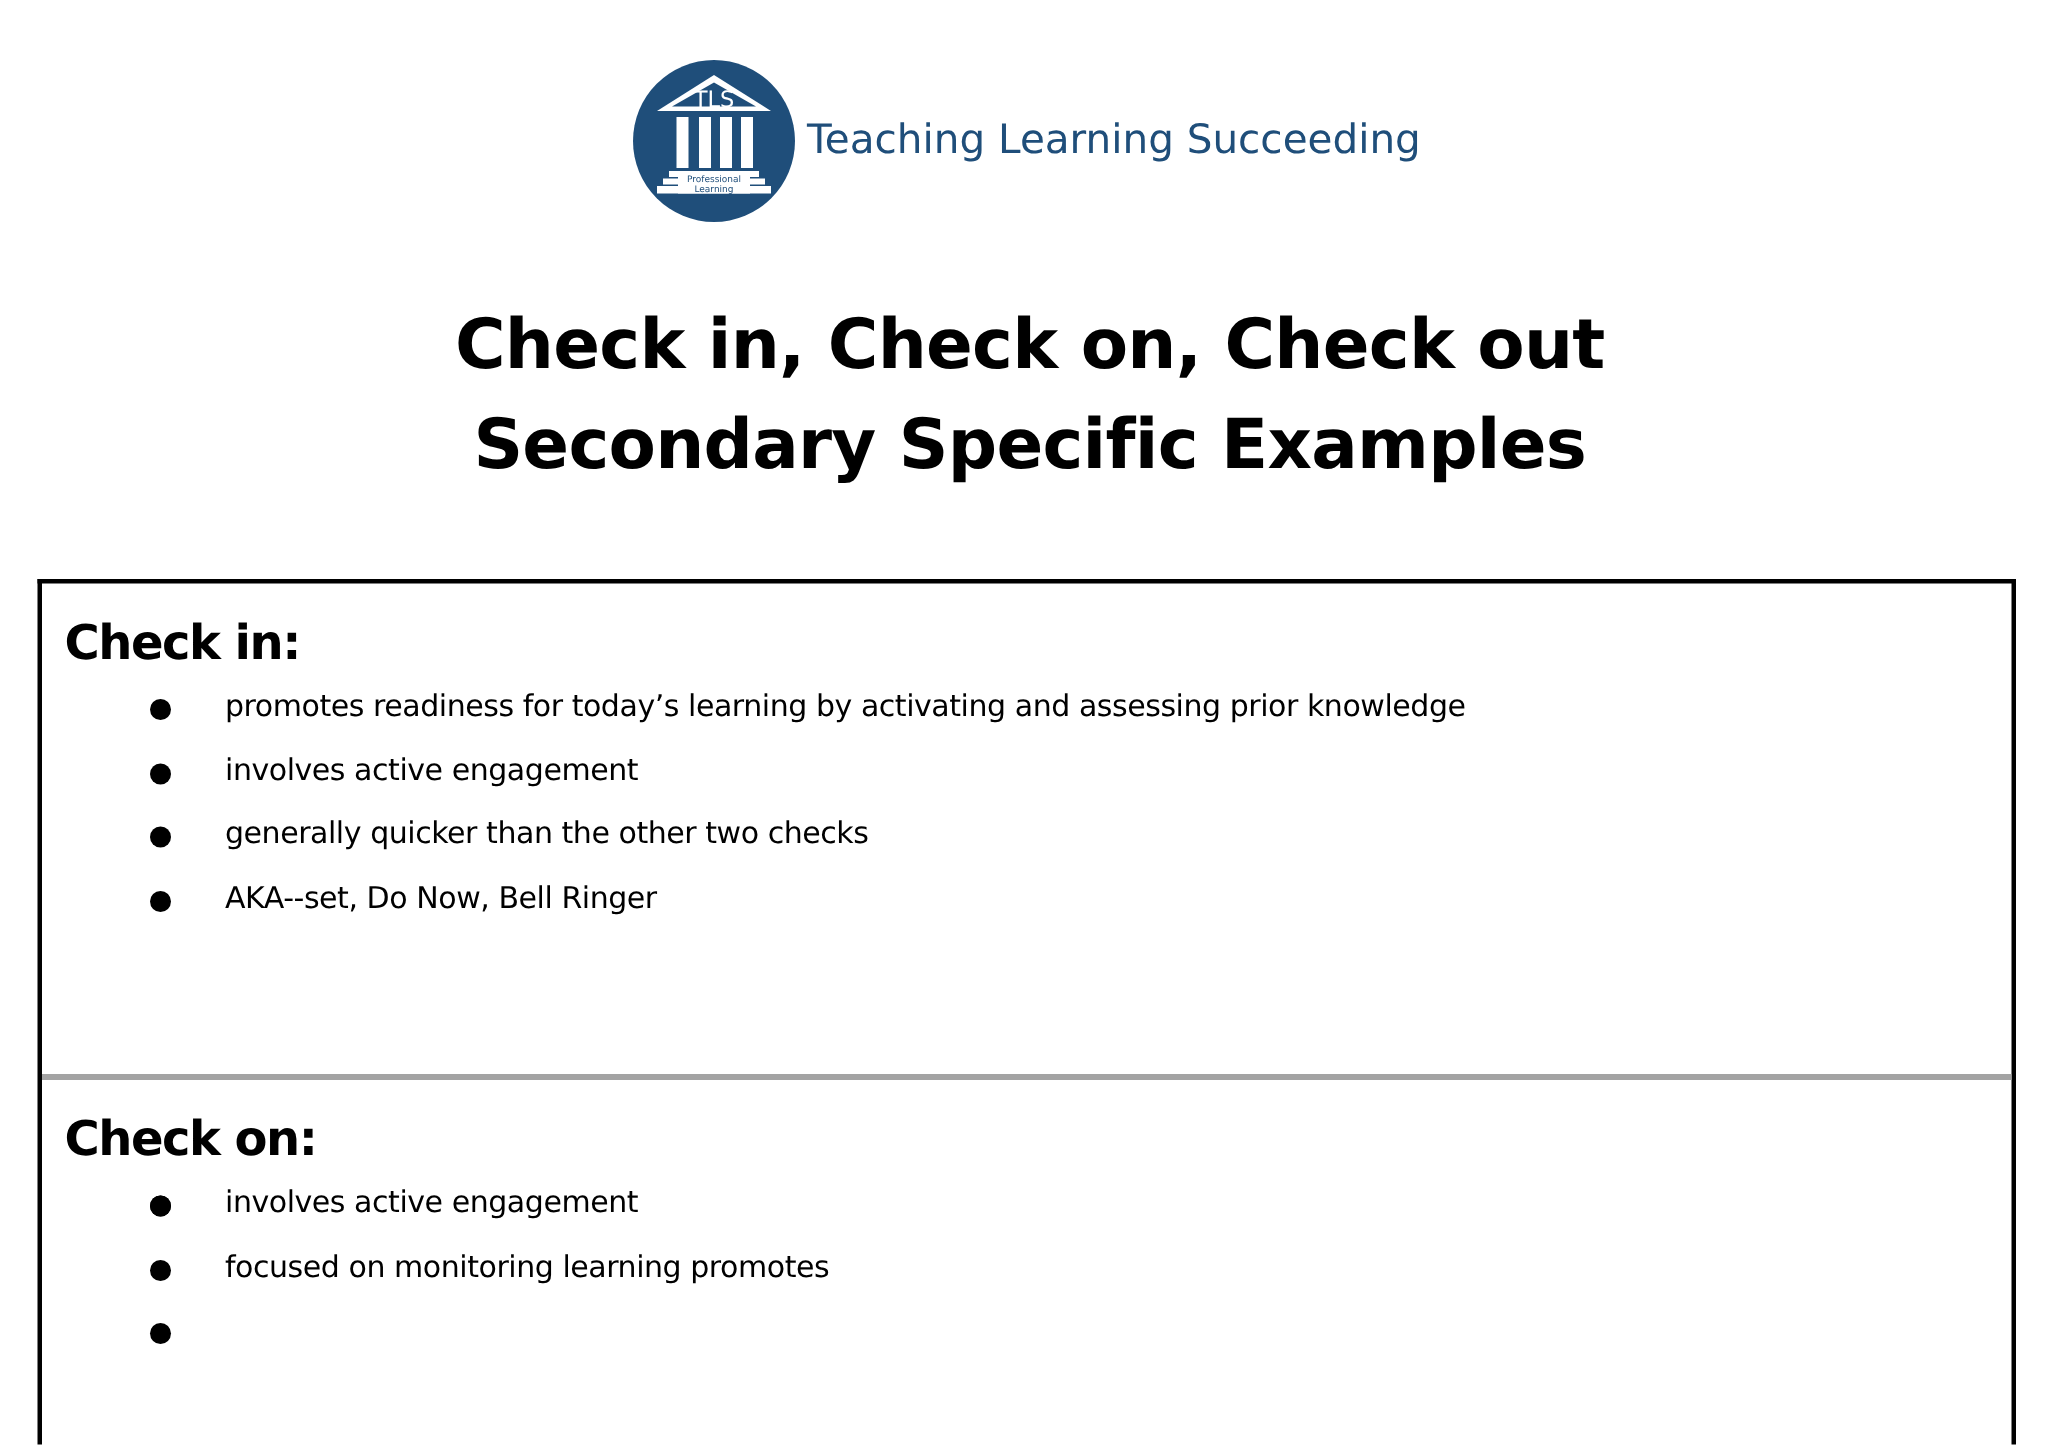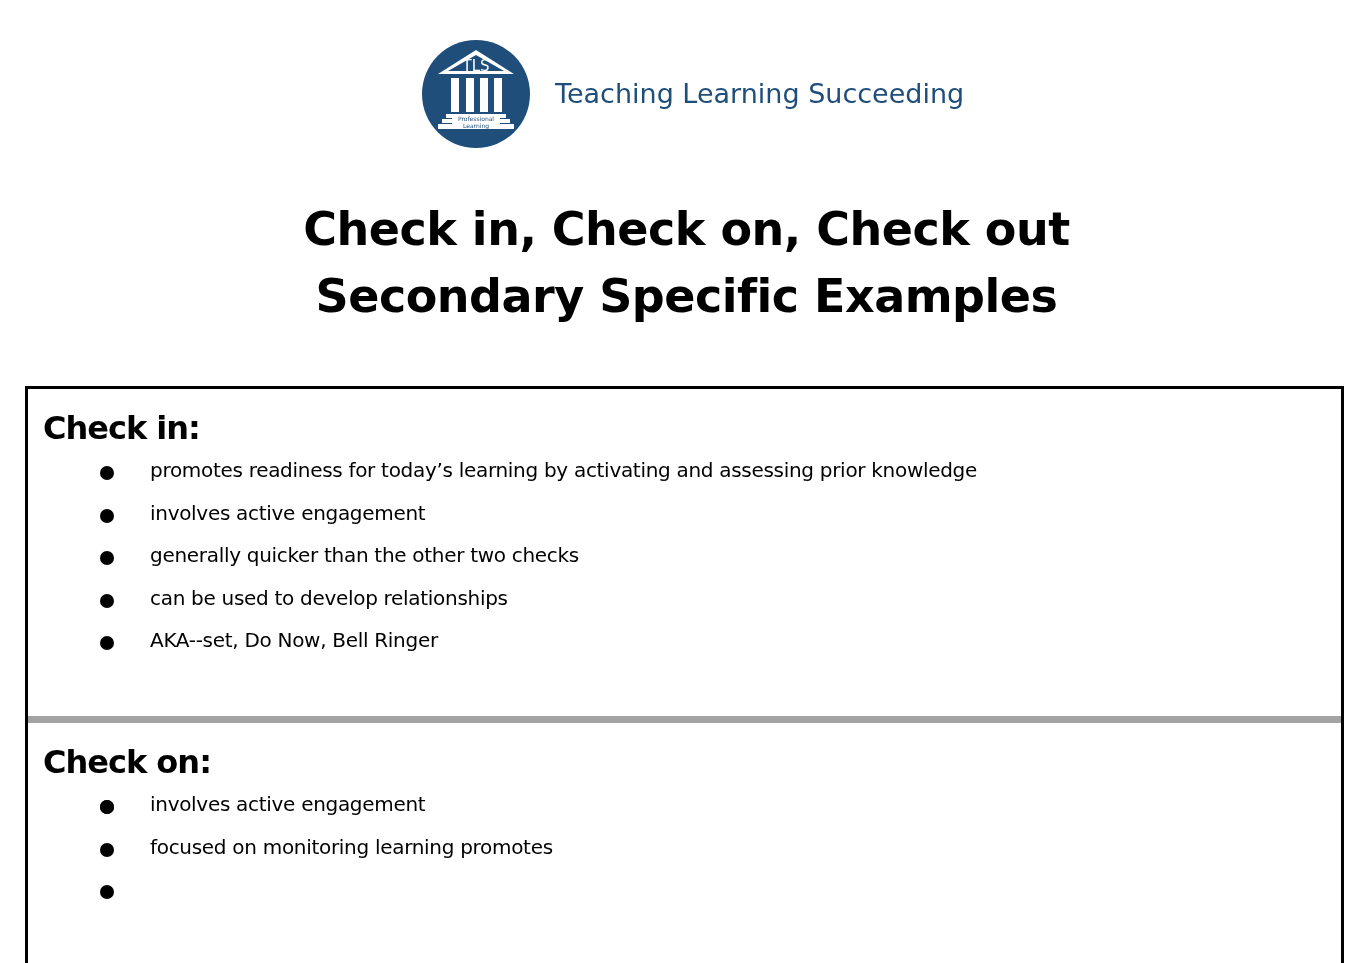--- a/index.html
+++ b/index.html
@@ -2,39 +2,39 @@
 <html><head>
   <meta charset="utf-8">
   <style>
     html, body { margin: 0; padding: 0; background: #ffffff; }
     body {
       width: 1365px; height: 963px; overflow: hidden; position: relative;
       font-family: "Liberation Sans", "DejaVu Sans", sans-serif; color: #000;
     }
     .header {
       position: absolute; left: 422px; top: 40px; height: 108px;
-      display: flex; align-items: center; gap: 17px;
+      display: flex; align-items: center;
     }
     .logo { width: 108px; height: 108px; }
     .brand {
       margin-left: 8px; font-size: 27px; color: #1f4e7a;
       font-family: "DejaVu Sans", sans-serif; letter-spacing: 0px;
       margin-top: -2px;
     }
     .title {
       position: absolute; left: 4px; width: 1365px; top: 196px;
       text-align: center; font-weight: bold; font-size: 46px; line-height: 67px;
       font-family: "DejaVu Sans", sans-serif; letter-spacing: -0.5px;
     }
     .table {
       position: absolute; left: 25px; top: 386px; width: 1313px;
       border: 3px solid #000; border-bottom: none;
       height: 580px;
     }
-    .cell { border-bottom: 7px solid #a3a3a3; padding: 0 0 0 15px; }
+    .cell { border-bottom: 4px solid #a3a3a3; padding: 0 0 0 15px; }
     .cell.last { border-bottom: none; }
     .cell-title {
       font-weight: bold; font-size: 32px; line-height: 42px;
       padding-top: 18px; font-family: "DejaVu Sans", sans-serif; letter-spacing: -1px;
     }
     ul { list-style: none; margin: 0; padding: 0; }
     li {
       position: relative; padding-left: 107px; font-size: 20px; line-height: 42.5px;
       font-family: "DejaVu Sans", sans-serif; letter-spacing: -0.3px;
     }
@@ -73,21 +73,20 @@
   <div>Secondary Specific Examples</div>
 </div>
 
 <div class="table">
   <div class="cell first">
     <div class="cell-title">Check in:</div>
     <ul>
       <li><span class="bullet"></span><span>promotes readiness for today’s learning by activating and assessing prior knowledge</span></li>
       <li><span class="bullet"></span><span>involves active engagement</span></li>
       <li><span class="bullet"></span><span>generally quicker than the other two checks</span></li>
-      <li><span class="bullet"></span><span>can be used to develop relationships</span></li>
       <li><span class="bullet"></span><span>AKA--set, Do Now, Bell Ringer</span></li>
     </ul>
   </div>
   <div class="cell last">
     <div class="cell-title">Check on:</div>
     <ul>
       <li><span class="bullet"></span></li>
       <li><span class="bullet"></span><span>involves active engagement</span></li>
       <li><span class="bullet"></span><span>focused on monitoring learning promotes</span></li>
       <li><span class="bullet"></span></li>

